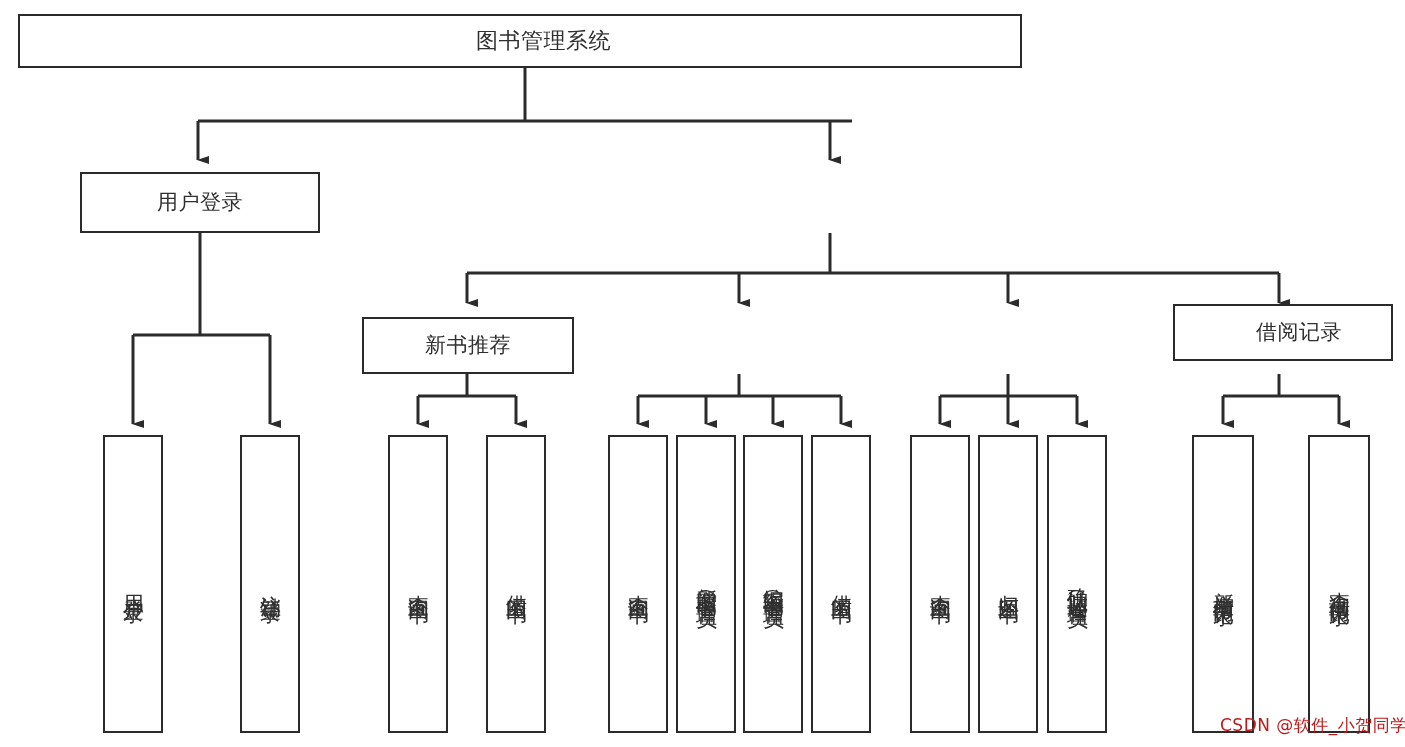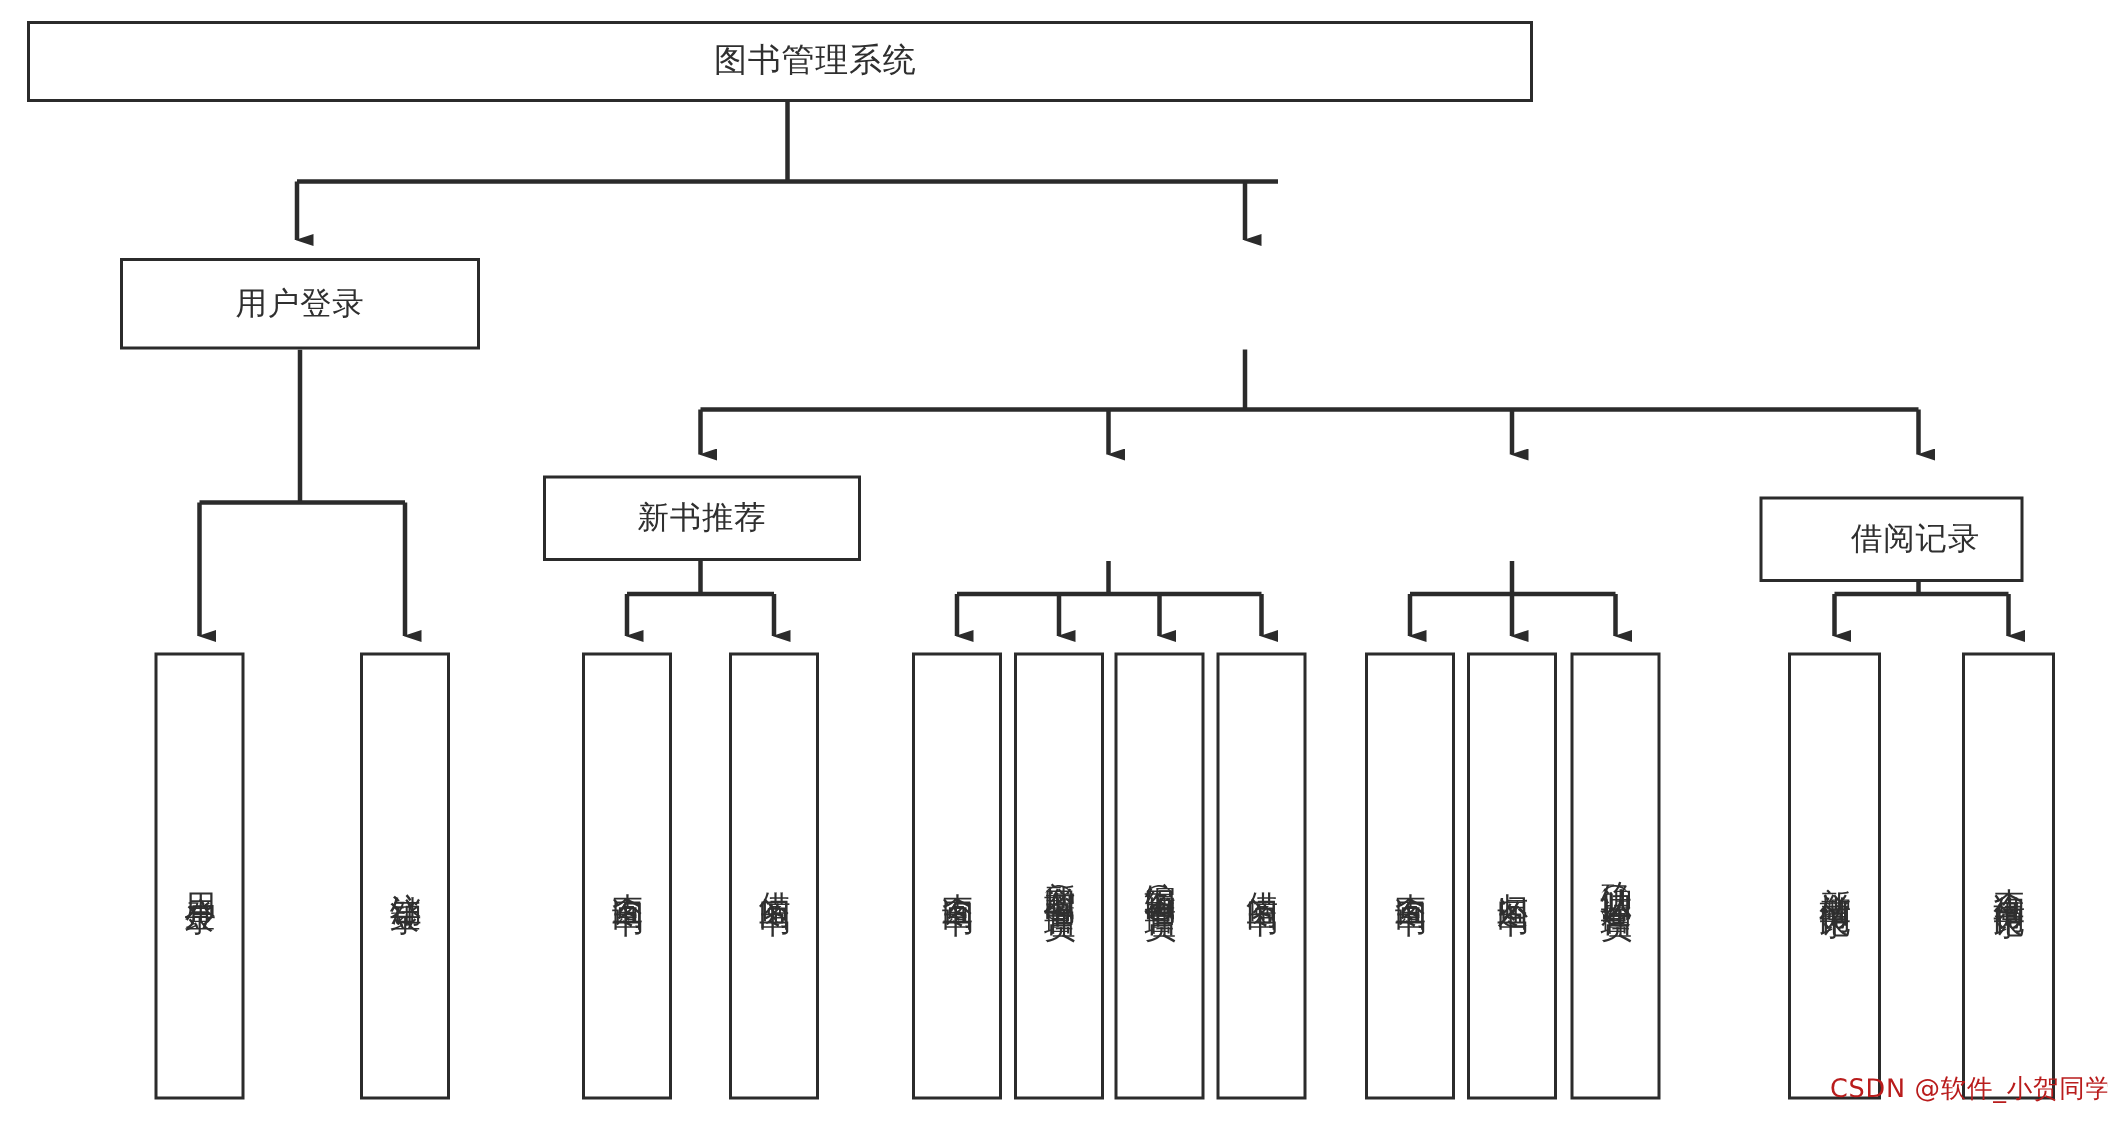--- a/index.html
+++ b/index.html
@@ -120,21 +120,21 @@
     <span class="lbl">图书管理系统</span>
   </div>
 
   <div class="node horiz" style="left:80px; top:172px; width:240px; height:61px;">
     <span class="lbl">用户登录</span>
   </div>
 
   <div class="node horiz" style="left:362px; top:317px; width:212px; height:57px;">
     <span class="lbl">新书推荐</span>
   </div>
-  <div class="node horiz" style="left:1173px; top:331px; width:176px; height:57px;padding-left:32px;">
+  <div class="node horiz" style="left:1173px; top:304px; width:220px; height:57px;padding-left:32px;">
     <span class="lbl">借阅记录</span>
   </div>
 
   <div class="node vert" style="left:103px; top:435px; width:60px; height:298px;">
     <span class="lbl">用户登录</span>
   </div>
   <div class="node vert" style="left:240px; top:435px; width:60px; height:298px;">
     <span class="lbl">注销登录</span>
   </div>
 

